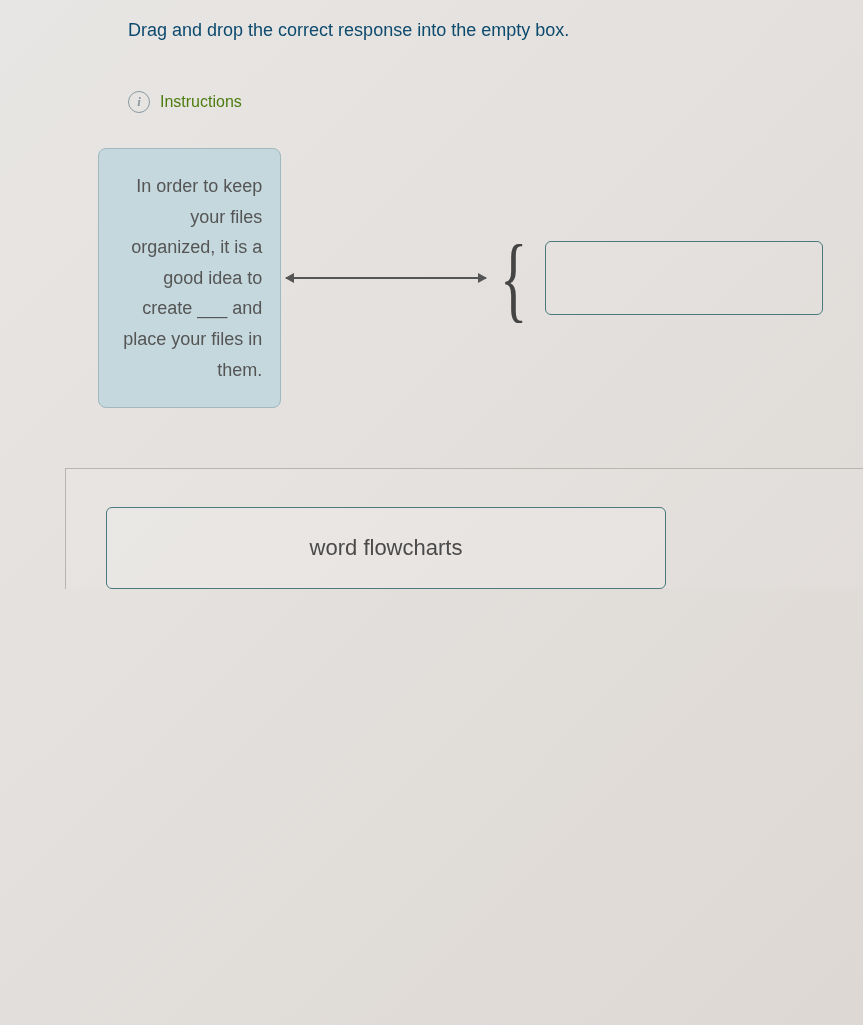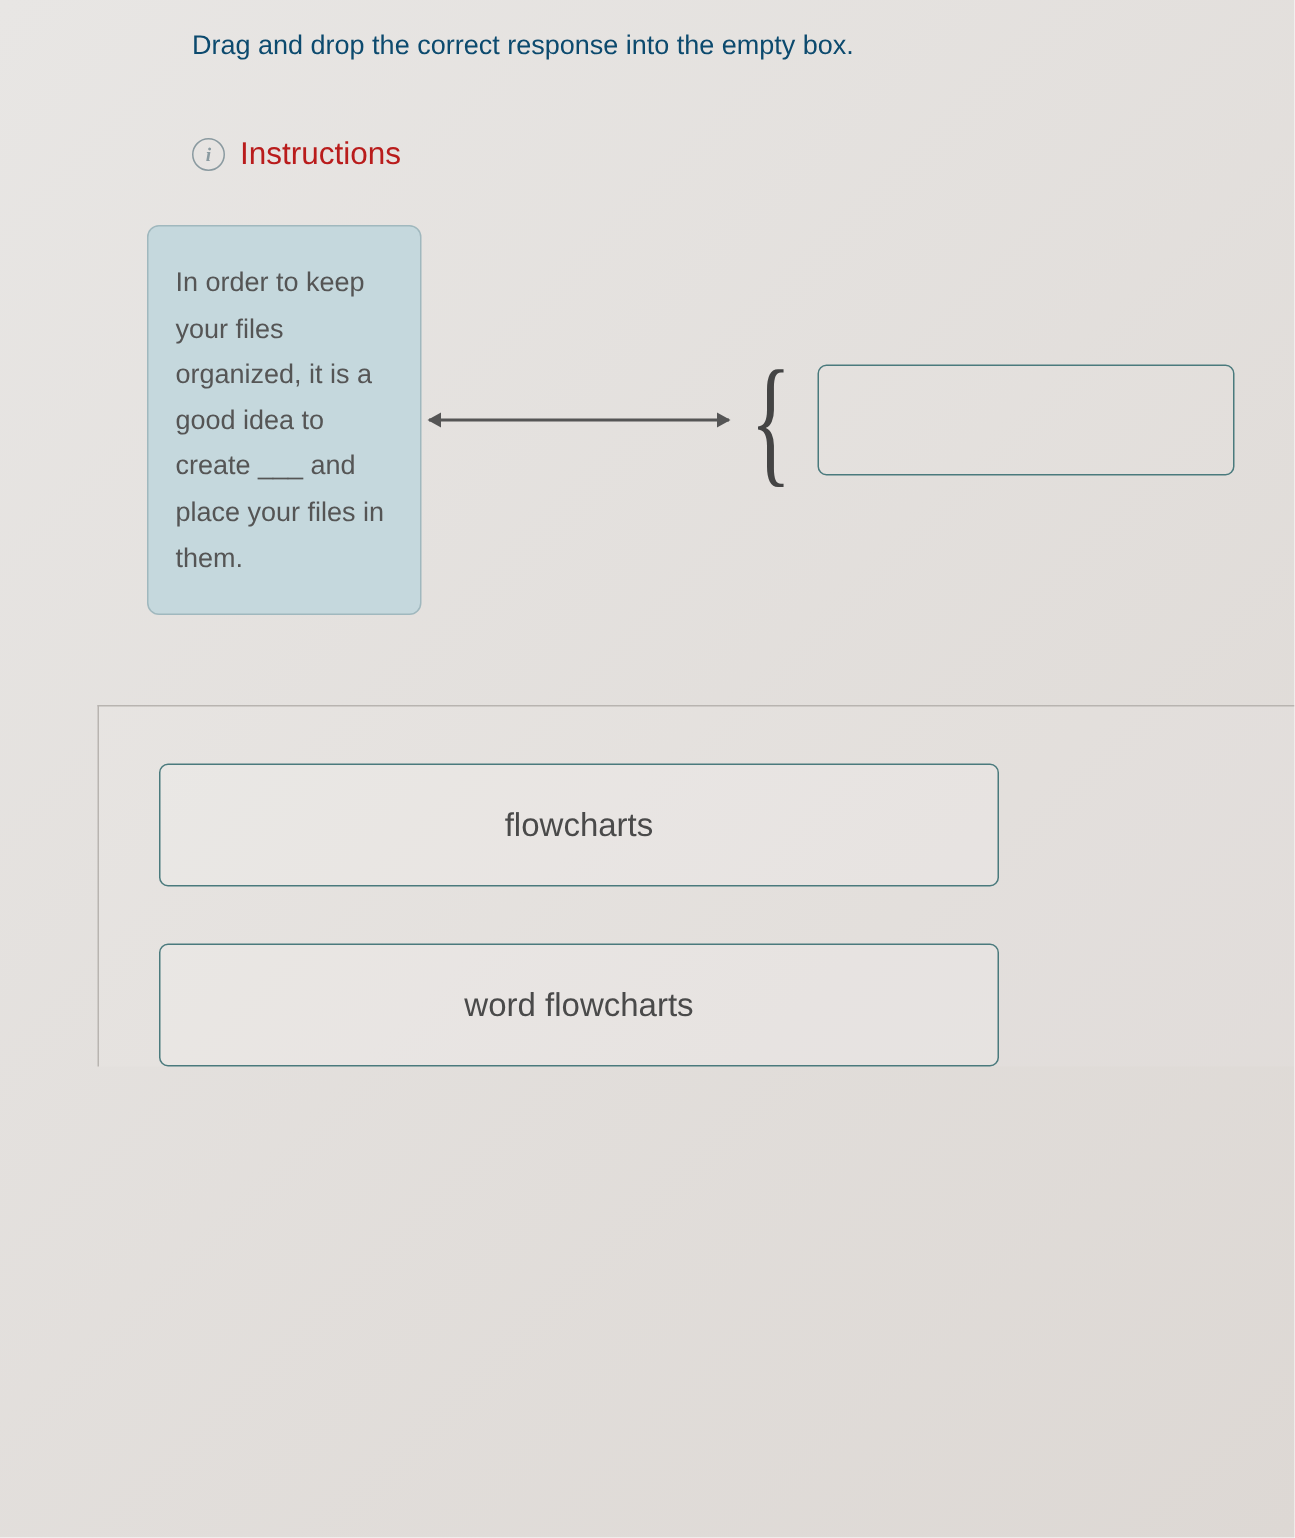--- a/index.html
+++ b/index.html
@@ -37,37 +37,37 @@
       display: flex;
       align-items: center;
       justify-content: center;
       color: #8a9aa0;
       font-size: 13px;
       font-style: italic;
       font-family: Georgia, serif;
       font-weight: bold;
     }
     .instructions-label {
-      color: #b91c1c;
-      font-size: 21px;
+      color: #4d7c0f;
+      font-size: 16px;
     }
     .diagram-area {
       display: flex;
       align-items: center;
       margin-bottom: 60px;
       position: relative;
       margin-left: -30px;
     }
     .question-box {
       background: #c5d8dd;
       border: 1px solid #a0b8be;
       border-radius: 8px;
       padding: 22px 18px;
       width: 200px;
-      text-align: left;
+      text-align: right;
       color: #555;
       font-size: 18px;
       line-height: 1.7;
     }
     .connector {
       flex-shrink: 0;
       width: 200px;
       height: 2px;
       background: #555;
       position: relative;
@@ -150,18 +150,15 @@
   <div class="diagram-area">
     <div class="question-box">In order to keep your files organized, it is a good idea to create ___ and place your files in them.</div>
     <div class="connector"></div>
     <span class="brace">{</span>
     <div class="drop-target"></div>
   </div>
 </div>
 
 <div class="options-panel">
   <div class="option-item">
-    <span>flowcharts</span>
-  </div>
-  <div class="option-item">
     <span>word flowcharts</span>
   </div>
 </div>
 
 </body></html>

